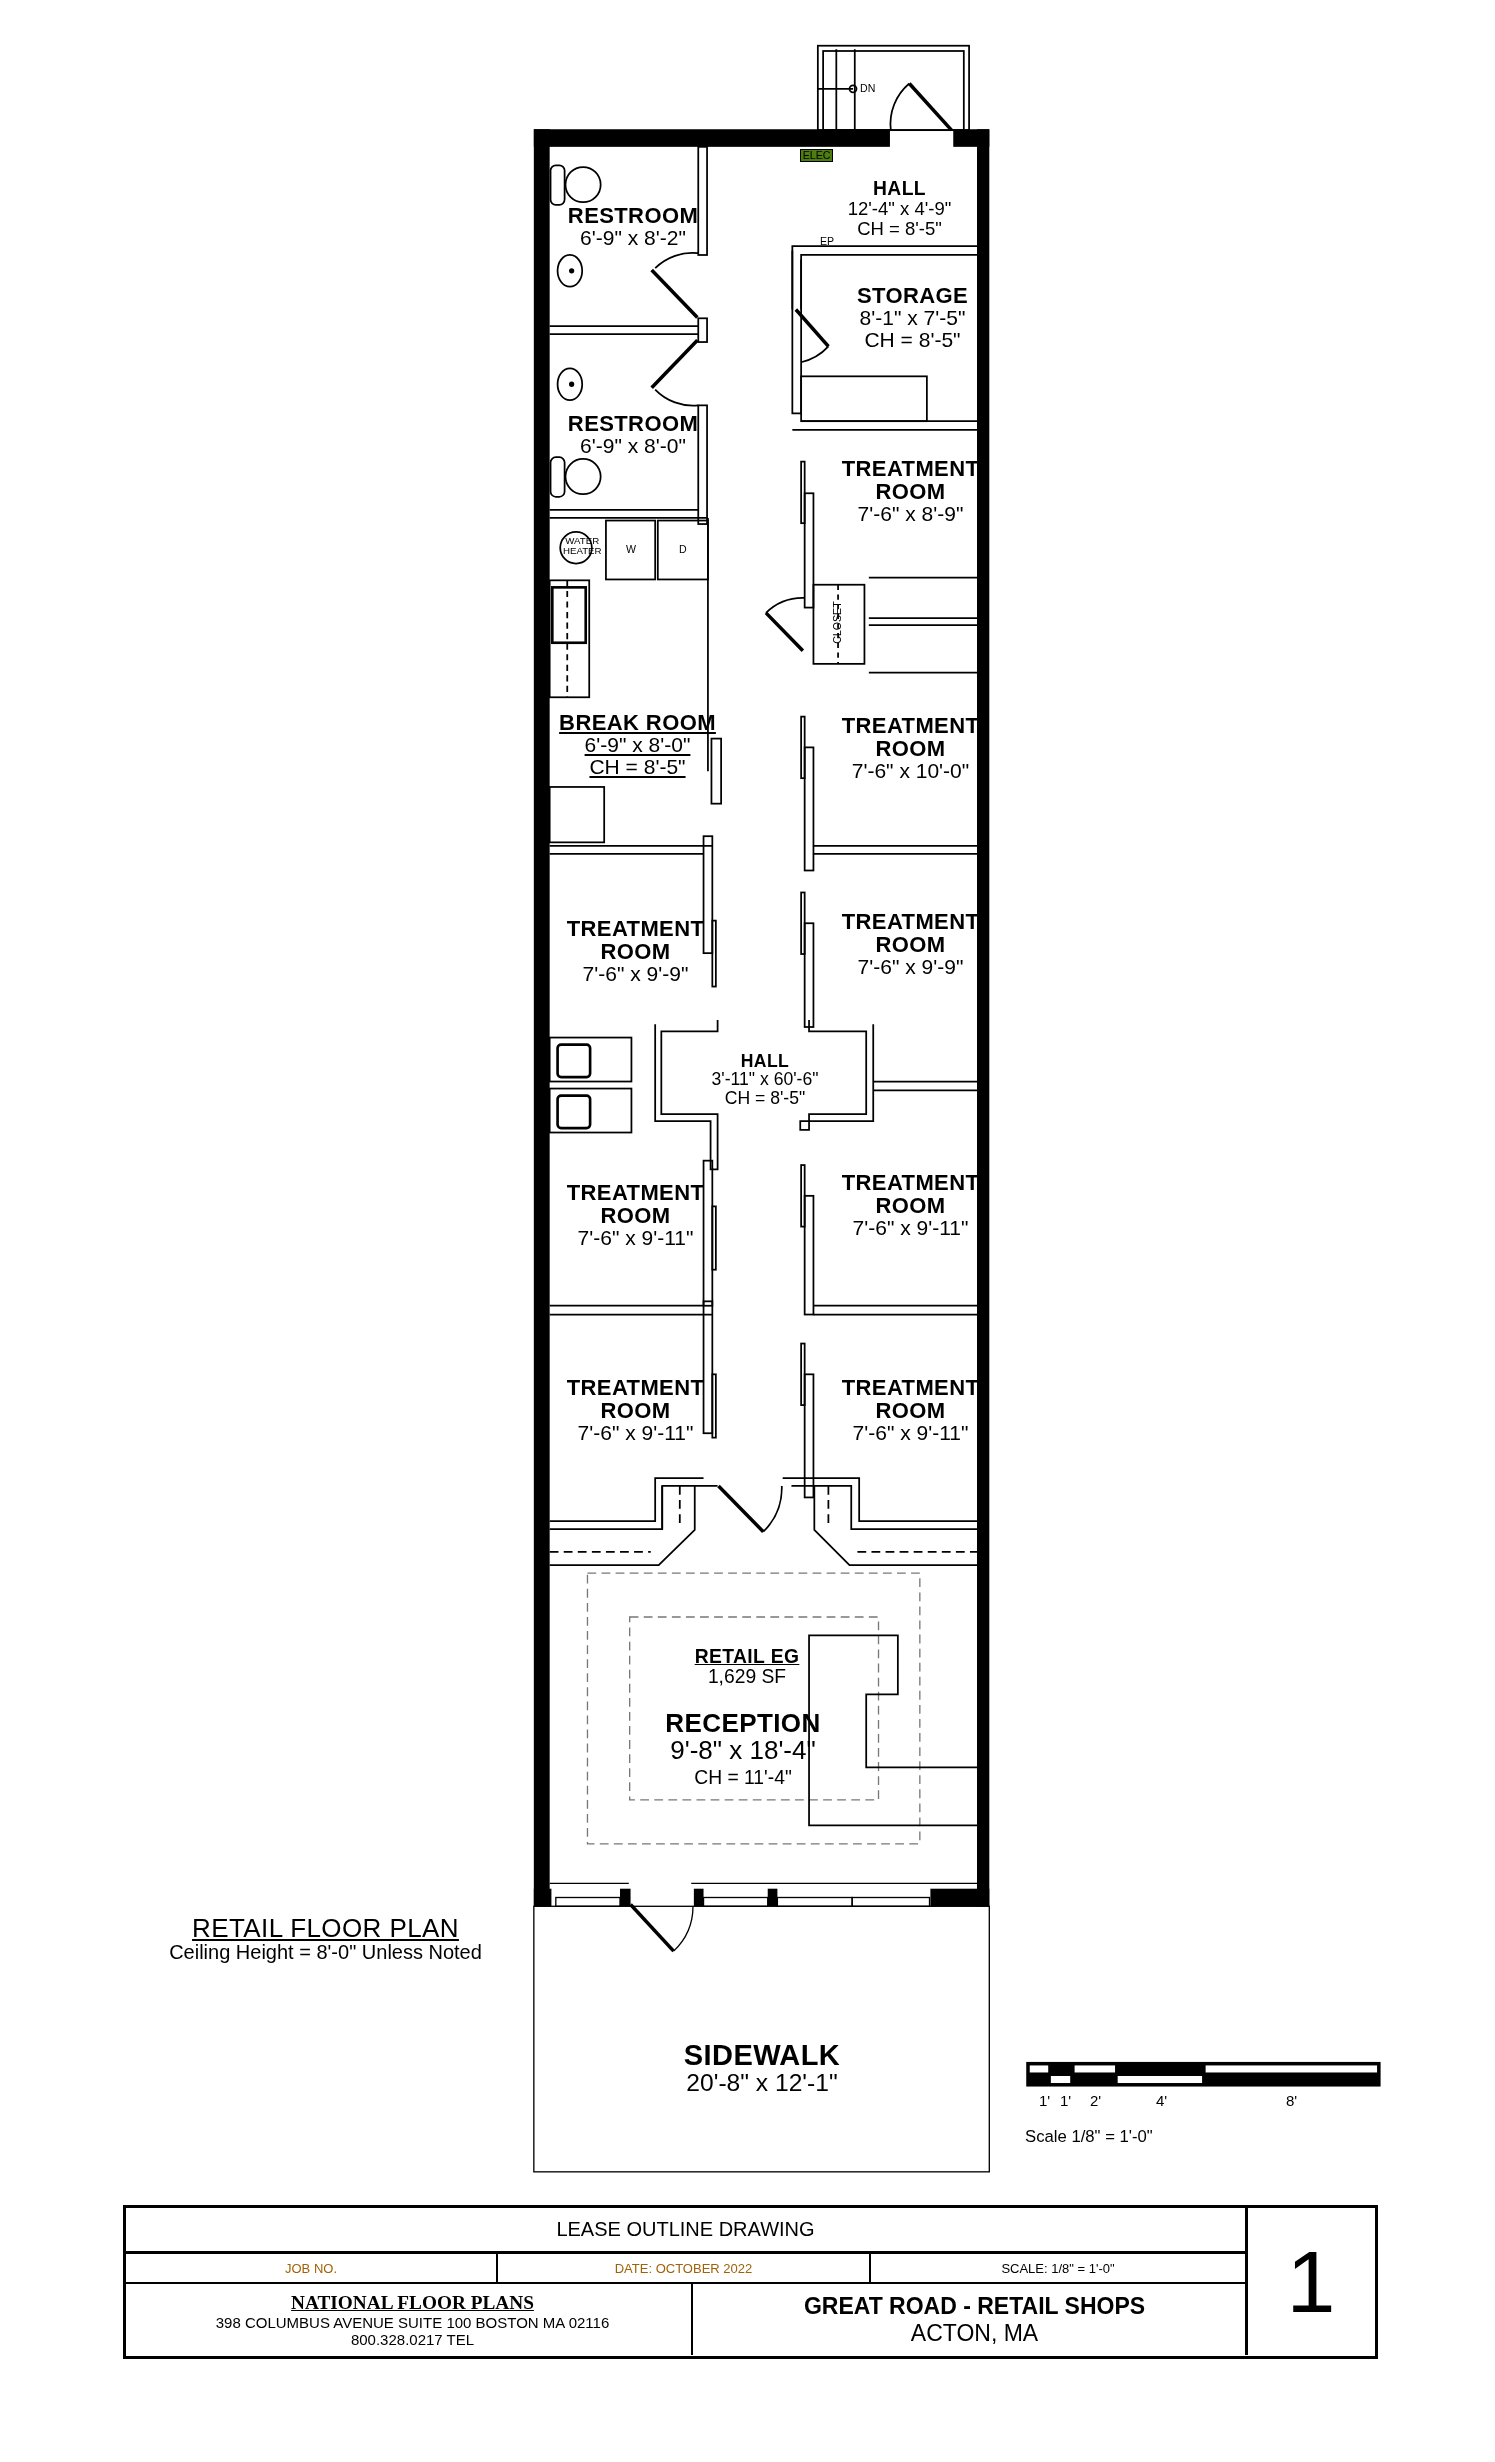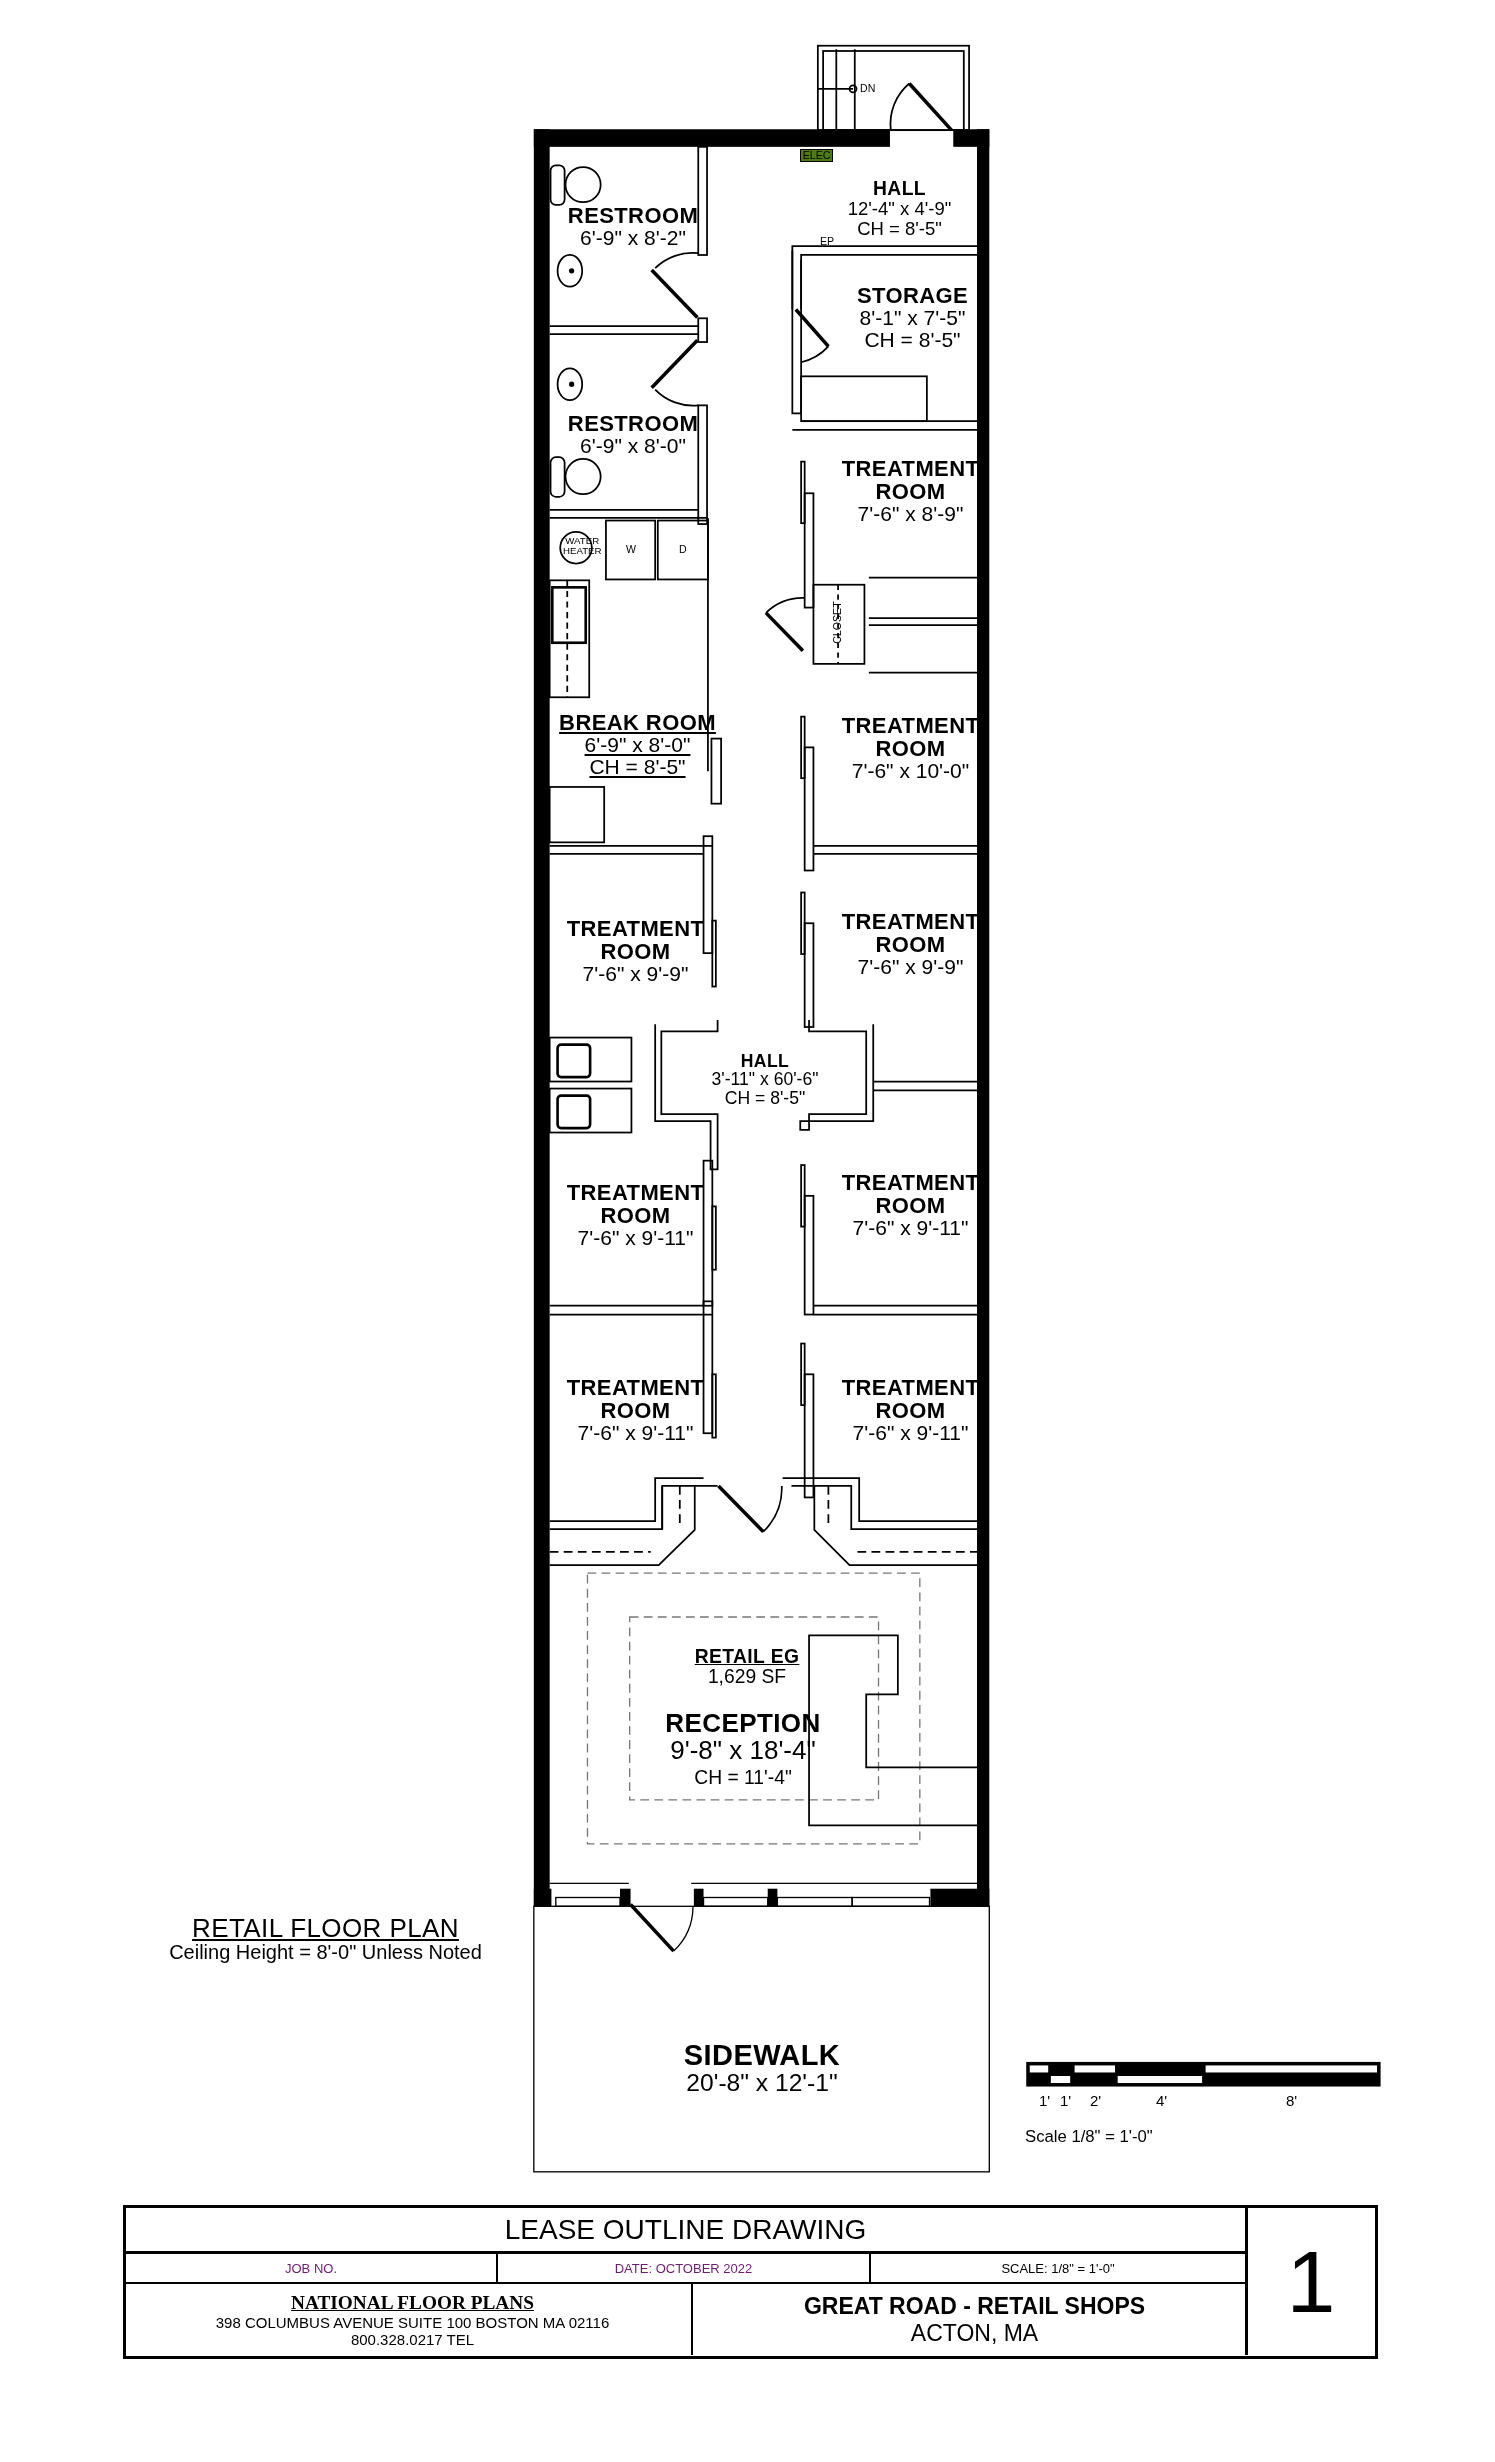--- a/index.html
+++ b/index.html
@@ -10,22 +10,22 @@
   .room-name { font-weight: bold; font-size: 22px; letter-spacing: 0.4px; }
   .room-dim { font-size: 21px; }
   .small { font-size: 10.6px; }
   .tiny { font-size: 9.7px; }
   .caption-title { font-size: 26px; text-decoration: underline; letter-spacing: 0.4px; }
   .caption-sub { font-size: 20px; }
   .tb { position: absolute; left: 123px; top: 2205px; width: 1255px; height: 154px;
         border: 3.5px solid #000; box-sizing: border-box; }
   .tb-cell { position: absolute; box-sizing: border-box; display: flex; flex-direction: column;
              align-items: center; justify-content: center; text-align: center; }
-  .tb-title { font-size: 28px; font-weight: normal; }
-  .tb-meta { font-size: 13px; color: #701a75; }
+  .tb-title { font-size: 20px; font-weight: normal; }
+  .tb-meta { font-size: 13px; color: #a16207; }
   .tb-meta-dark { font-size: 13px; }
   .tb-company { font-family: "Liberation Serif", "DejaVu Serif", serif; font-weight: bold;
                 font-size: 19.3px; text-decoration: underline; }
   .tb-addr { font-size: 15px; }
   .tb-project { font-weight: bold; font-size: 23px; }
   .tb-city { font-size: 23px; }
   .tb-sheet { font-size: 88px; }
   .scale-lbl { position: absolute; font-size: 15px; }
 </style>
 </head>

